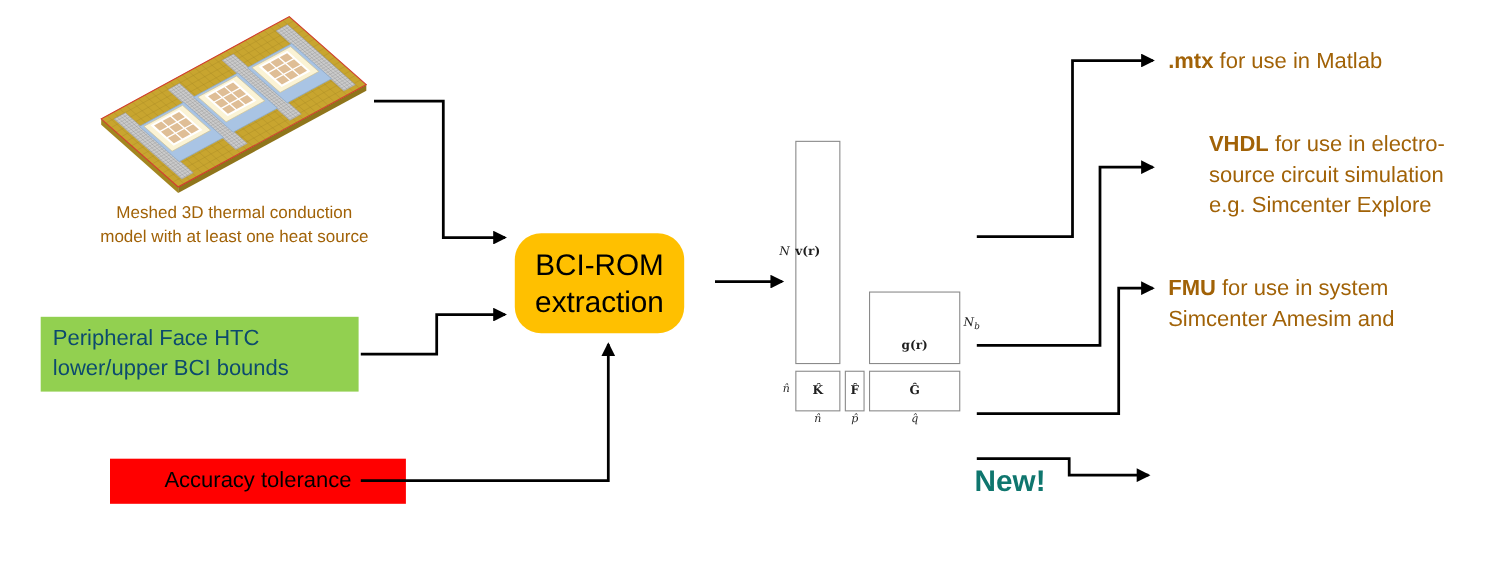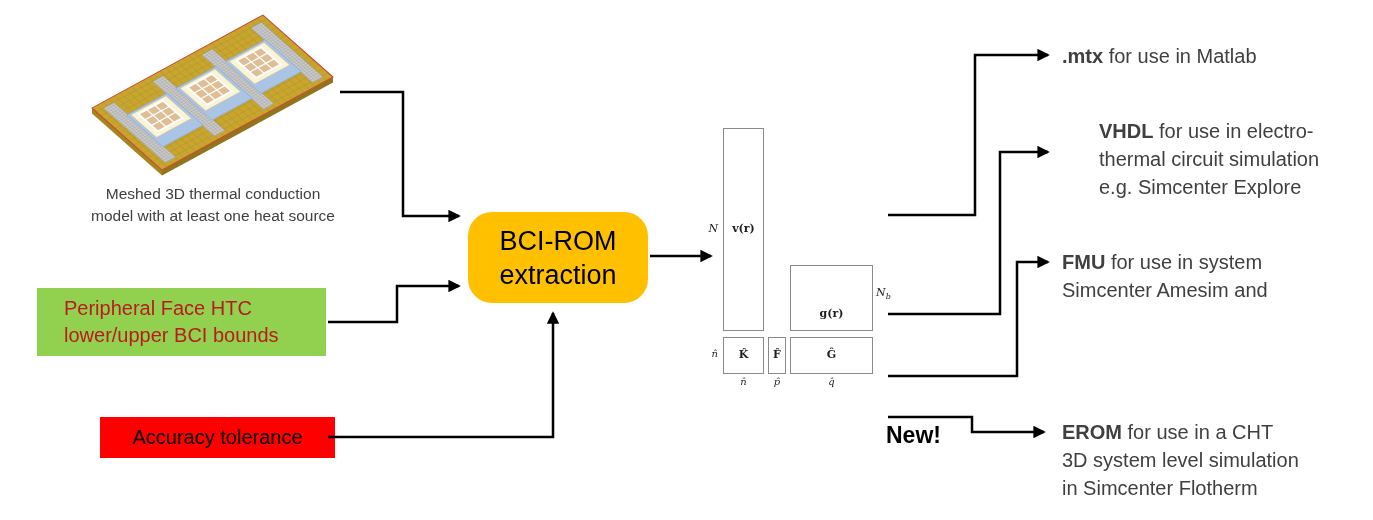--- a/index.html
+++ b/index.html
@@ -3,67 +3,67 @@
 <meta charset="utf-8">
 <style>
   html,body{margin:0;padding:0;background:#fff;}
   #canvas{position:relative;width:1373px;height:520px;background:#ffffff;overflow:hidden;
           font-family:"Liberation Sans",sans-serif;color:#000;}
   svg{display:block;}
 
   
   #model-svg{position:absolute;left:66px;top:4px;}
   #model-caption{position:absolute;left:72px;top:183px;width:282px;text-align:center;
-                 font-size:15.5px;line-height:21.5px;color:#404040;}
+                 font-size:15.5px;line-height:21.5px;color:#a16207;}
 
   #htc-box{position:absolute;left:37px;top:288px;width:289px;height:68px;background:#92D050;
-           display:flex;flex-direction:column;justify-content:center;padding-left:27px;
-           box-sizing:border-box;font-size:20px;line-height:27px;color:#b91c1c;}
-  #tol-box{position:absolute;left:100px;top:417px;width:235px;height:41px;background:#FF0000;
+           display:flex;flex-direction:column;justify-content:center;padding-left:11px;
+           box-sizing:border-box;font-size:20px;line-height:27px;color:#0c4a6e;}
+  #tol-box{position:absolute;left:100px;top:417px;width:269px;height:41px;background:#FF0000;
            display:flex;align-items:center;justify-content:center;
            font-size:20px;color:#000;}
 
   
-  #process-box{position:absolute;left:468px;top:212px;width:180px;height:91px;background:#FFC000;
+  #process-box{position:absolute;left:468px;top:212px;width:154px;height:91px;background:#FFC000;
                border-radius:24px;display:flex;flex-direction:column;align-items:center;
                justify-content:center;font-size:27px;line-height:34px;color:#000;}
 
   
   .mbox{position:absolute;border:1px solid #8a8a8a;background:#fff;box-sizing:border-box;}
   #mb-v{left:723px;top:128px;width:41px;height:203px;}
   #mb-g{left:790px;top:265px;width:83px;height:66px;}
   #mb-k{left:723px;top:337px;width:41px;height:37px;}
   #mb-f{left:768px;top:337px;width:18px;height:37px;}
   #mb-gg{left:790px;top:337px;width:83px;height:37px;}
   .mlabel{position:absolute;font-family:"DejaVu Serif",serif;font-size:11px;color:#1e1e1e;
           text-align:center;}
   .mbold{font-weight:bold;}
   .mital{font-style:italic;}
   .msmall{font-size:10px;}
   #ml-n{left:696px;top:222px;width:22px;text-align:right;}
-  #ml-vr{left:723px;top:222px;width:41px;}
+  #ml-vr{left:723px;top:222px;width:20px;}
   #ml-gr{left:790px;top:291px;width:83px;margin-top:16px;}
   #ml-nb{left:876px;top:286px;width:24px;text-align:left;}
   #ml-nb sub{font-size:8px;}
   #ml-nhat-left{left:700px;top:348px;width:18px;text-align:right;}
   #ml-k{left:723px;top:348px;width:41px;}
   #ml-f{left:768px;top:348px;width:18px;}
   #ml-g{left:790px;top:348px;width:83px;}
   #ml-nhat{left:723px;top:376px;width:41px;}
   #ml-phat{left:768px;top:376px;width:18px;}
   #ml-qhat{left:790px;top:376px;width:83px;}
 
   
-  .out{position:absolute;left:1062px;font-size:20px;line-height:28px;white-space:nowrap;color:#404040;}
+  .out{position:absolute;left:1062px;font-size:20px;line-height:28px;white-space:nowrap;color:#a16207;}
   .out b{font-weight:bold;}
   #out-mtx{top:42px;}
   #out-vhdl{top:117px;margin-left:37px;}
   #out-fmu{top:248px;}
   #out-erom{top:418px;}
-  #new-badge{position:absolute;left:886px;top:422px;font-size:23px;font-weight:bold;color:#000000;text-align:right;}
+  #new-badge{position:absolute;left:886px;top:422px;font-size:27px;font-weight:bold;color:#0f766e;text-align:right;}
 
   
   #wires{position:absolute;left:0;top:0;pointer-events:none;}
 </style>
 </head>
 <body>
 
 <div id="canvas">
 
   <svg id="model-svg" width="290" height="188" viewBox="0 0 290 188">
@@ -149,34 +149,29 @@
   <span class="mlabel mital msmall" id="ml-nhat">n̂</span>
   <span class="mlabel mital msmall" id="ml-phat">p̂</span>
   <span class="mlabel mital msmall" id="ml-qhat">q̂</span>
 
   <div class="out" id="out-mtx">
     <div><b>.mtx</b><span> for use in Matlab</span></div>
   </div>
 
   <div class="out" id="out-vhdl">
     <div><b>VHDL</b><span> for use in electro-</span></div>
-    <div>thermal circuit simulation</div>
+    <div>source circuit simulation</div>
     <div>e.g. Simcenter Explore</div>
   </div>
 
   <div class="out" id="out-fmu">
     <div><b>FMU</b><span> for use in system</span></div>
     <div>Simcenter Amesim and</div>
   </div>
 
-  <div class="out" id="out-erom">
-    <div><b>EROM</b><span> for use in a CHT</span></div>
-    <div>3D system level simulation</div>
-    <div>in Simcenter Flotherm</div>
-  </div>
 
   <div id="new-badge">New!</div>
 
   <svg id="wires" width="1373" height="520" viewBox="0 0 1373 520">
     <defs>
       <marker id="ah" viewBox="0 0 10 10" refX="8.5" refY="5" markerWidth="5.5" markerHeight="5" orient="auto">
         <path d="M0,0 L10,5 L0,10 Z" fill="#000"></path>
       </marker>
     </defs>
     <path d="M340,92 H403 V216 H459" fill="none" stroke="#000" stroke-width="2.5" marker-end="url(#ah)"></path>

